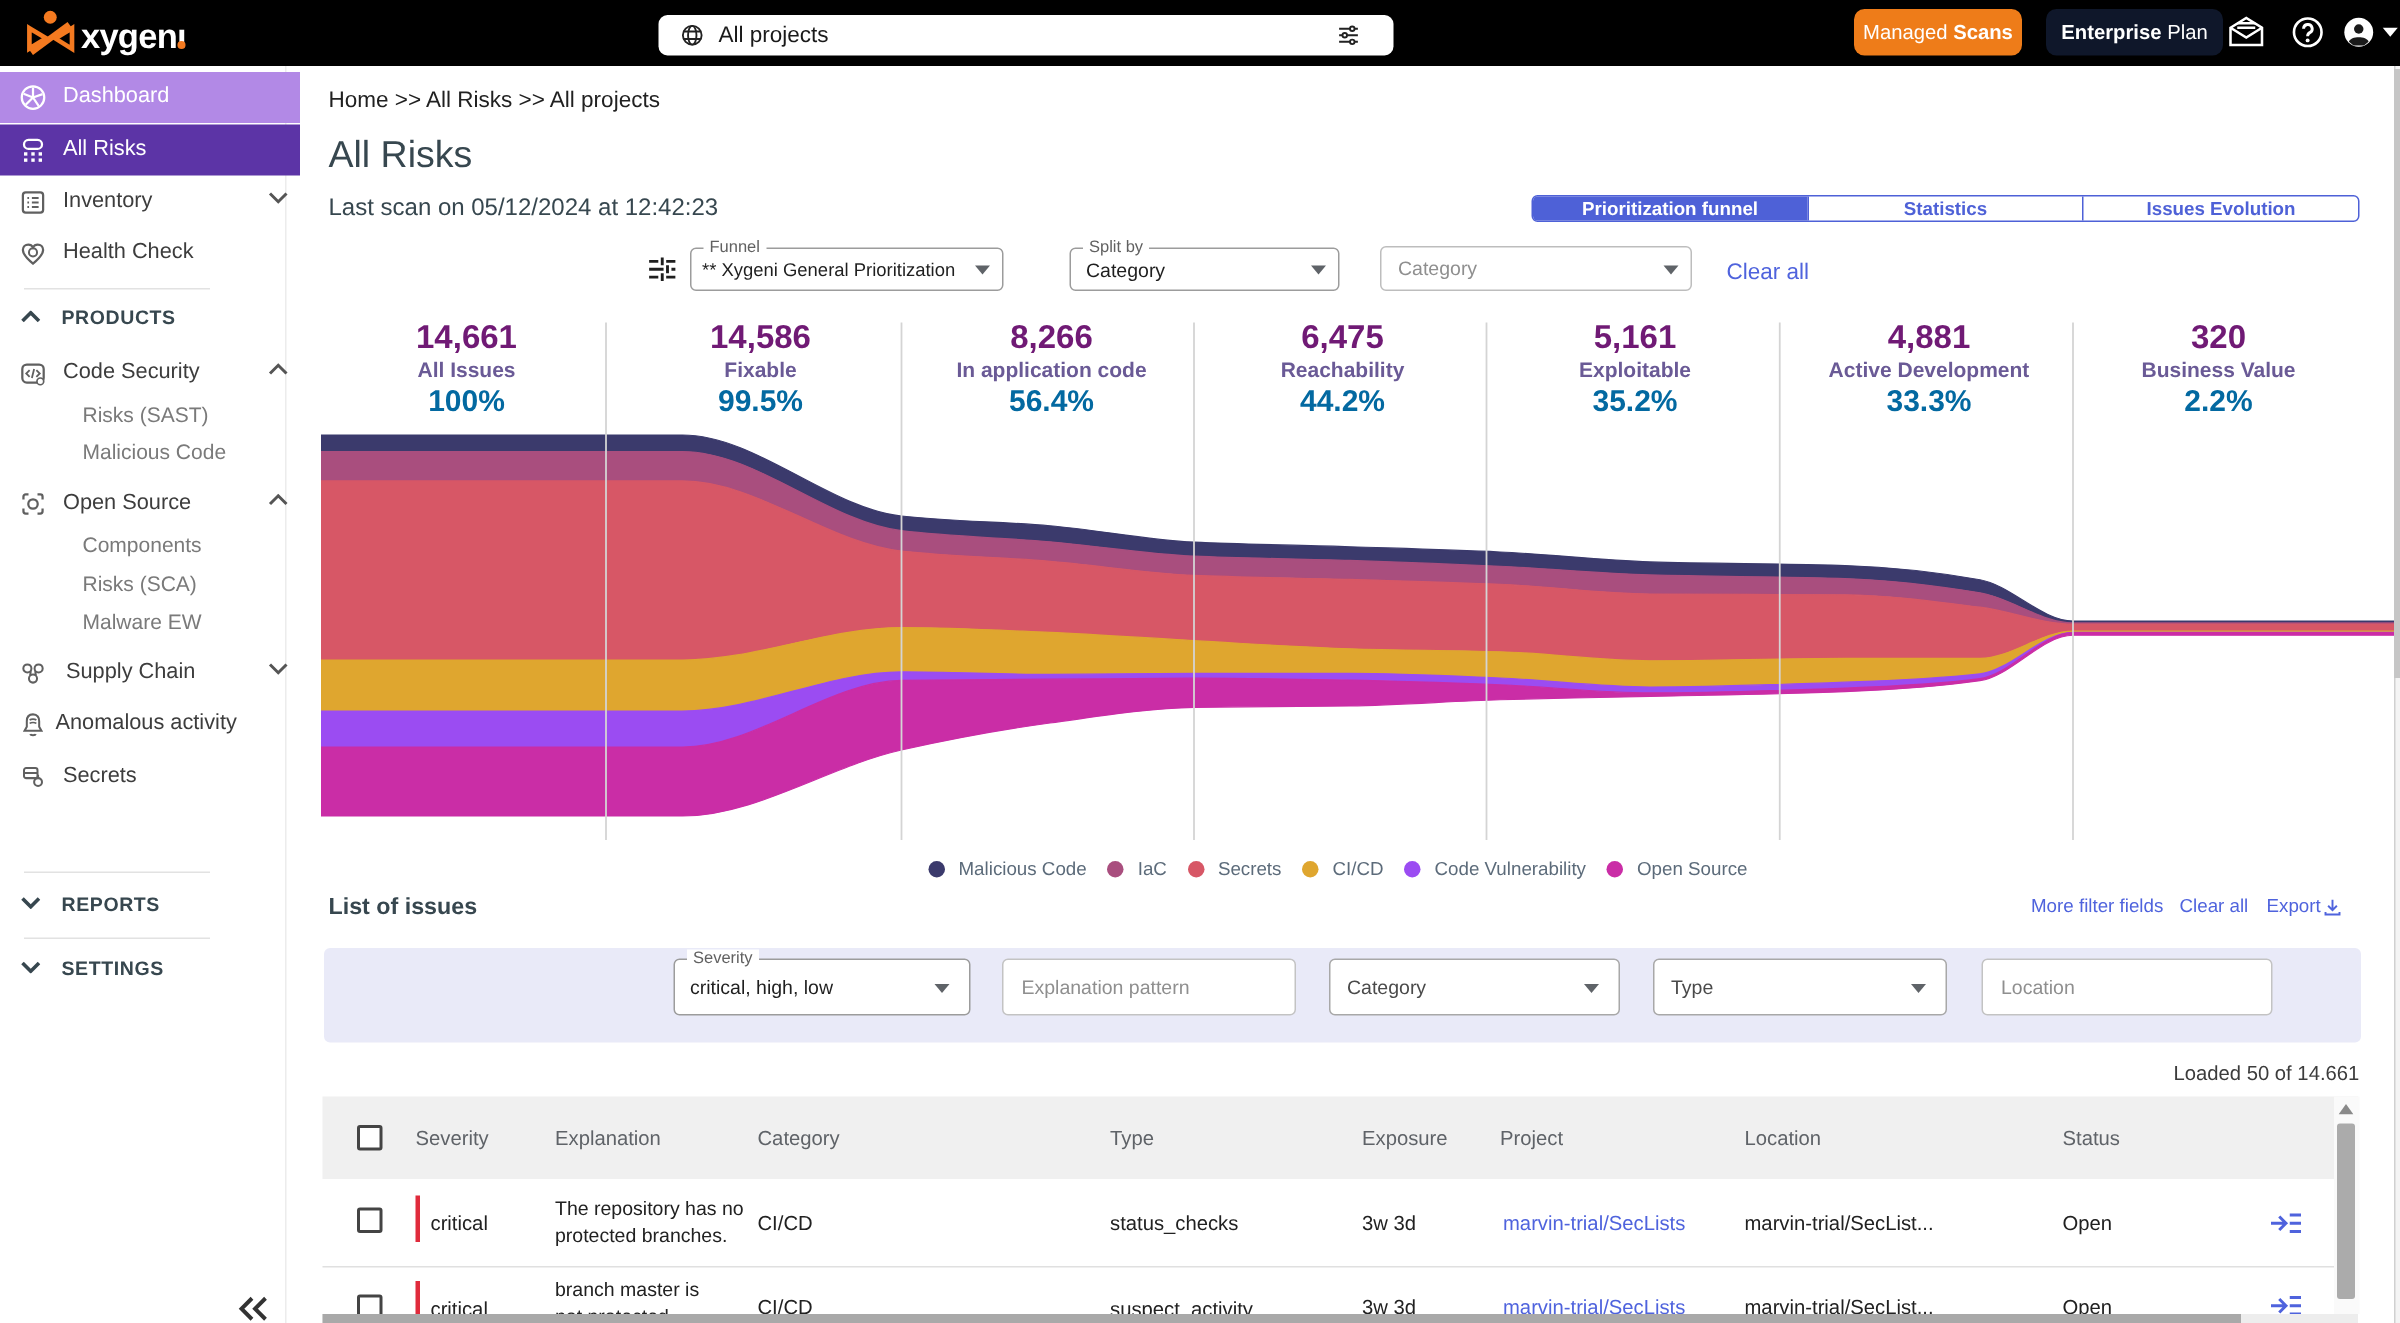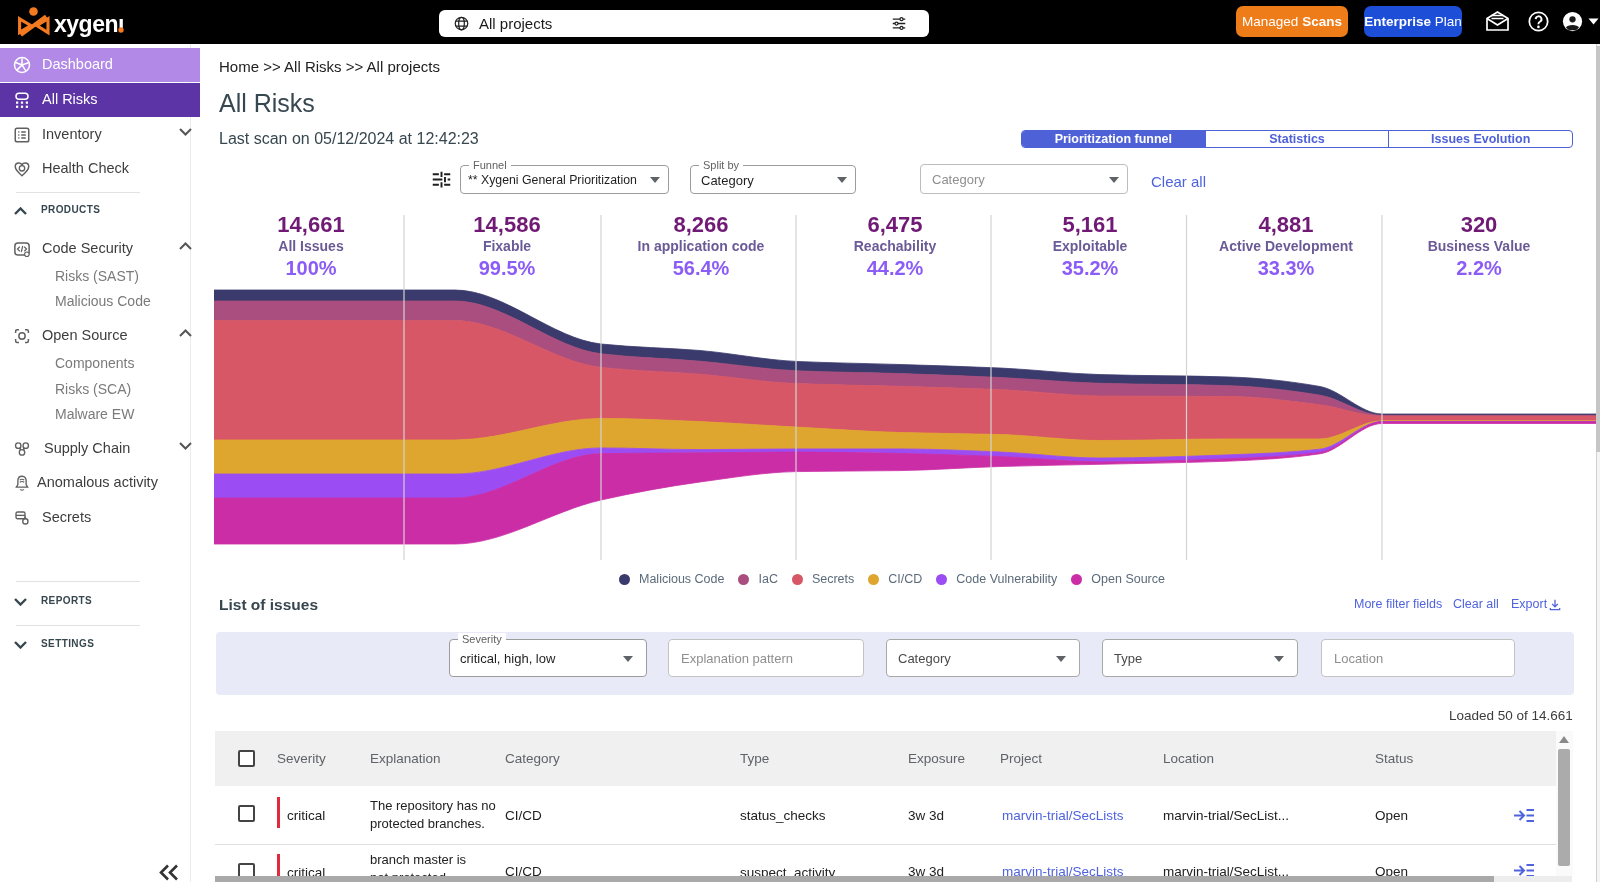--- a/index.html
+++ b/index.html
@@ -16,21 +16,21 @@
   font-size:13.5px; text-align:center; line-height:31px; }
 
 #sidebar { position:absolute; left:0; top:44px; width:191px; height:838px;
   background:#fff; border-right:1px solid #ececec; }
 .srow { position:absolute; left:0; width:200px; height:34px; }
 .srow .ic { position:absolute; left:13px; top:8px; width:18px; height:18px; }
 .srow .lb { position:absolute; left:42px; top:8px; font-size:14.5px; color:#3d3d3d; }
 .srow .chev { position:absolute; right:8px; top:10px; }
 .ssub { position:absolute; left:55px; font-size:14px; color:#7a7a7a; }
 .shead { position:absolute; left:0; width:191px; height:24px; }
-.shead .lb { position:absolute; left:41px; top:3px; font-size:10px; font-weight:bold; color:#37474f; letter-spacing:.4px; }
+.shead .lb { position:absolute; left:41px; top:3px; font-size:13px; font-weight:bold; color:#37474f; letter-spacing:.4px; }
 .sdiv { position:absolute; left:16px; width:124px; height:1px; background:#e2e2e2; }
 
 #crumb { position:absolute; left:219px; top:58px; font-size:15px; color:#212121; }
 #title { position:absolute; left:219px; top:89px; font-size:25px; color:#37474f; }
 #lastscan { position:absolute; left:219px; top:130px; font-size:16px; color:#37474f; }
 #tabs { position:absolute; left:1021px; top:130px; width:552px; height:18px;
   border:1px solid #4e61d7; border-radius:4px; display:flex; }
 #tabs .tab { flex:1; font-size:12.5px; font-weight:bold; color:#4e61d7; text-align:center;
   line-height:16px; }
 #tabs .tab.active { background:#4e61d7; color:#fff; border-radius:3px 0 0 3px; }
@@ -42,21 +42,21 @@
 .osel .val { position:absolute; left:7px; top:50%; transform:translateY(-50%);
   font-size:13px; color:#1f1f1f; white-space:nowrap; }
 .osel .val.ph { color:#8f8f8f; }
 .osel .car { position:absolute; right:8px; top:50%; margin-top:-2.5px;
   width:0; height:0; border-left:5.5px solid transparent; border-right:5.5px solid transparent;
   border-top:6px solid #5f6368; }
 
 .fstat { position:absolute; top:212px; width:190px; text-align:center; }
 .fstat .n { font-size:22px; font-weight:bold; color:#701a75; line-height:25px; }
 .fstat .l { font-size:14px; font-weight:bold; color:#6a5a96; line-height:19px; }
-.fstat .p { font-size:20px; font-weight:bold; color:#8b5cf6; line-height:25px; }
+.fstat .p { font-size:20px; font-weight:bold; color:#0369a1; line-height:25px; }
 
 #legend { position:absolute; left:214px; top:571px; width:1356px; height:16px;
   display:flex; justify-content:center; gap:14px; }
 #legend .li { display:flex; align-items:center; gap:9px; font-size:12.5px; color:#5c6b7a; }
 #legend .dot { width:11px; height:11px; border-radius:50%; }
 
 #loi { position:absolute; left:219px; top:596px; font-size:15.5px; font-weight:bold; color:#37474f; }
 .bluelink { color:#4f63dd; font-size:12.5px; }
 #filterbar { position:absolute; left:216px; top:632px; width:1358px; height:63px;
   background:#e9eaf8; border-radius:4px; }
@@ -89,21 +89,21 @@
       </svg>
       <div class="txt">All projects</div>
       <svg class="abs" style="left:452px;top:6px" width="16" height="15" viewBox="0 0 24 24">
         <path d="M2 5h20M2 12h20M2 19h20" stroke="#222" stroke-width="2.2"></path>
         <circle cx="16" cy="5" r="2.4" fill="#fff" stroke="#222" stroke-width="2"></circle>
         <circle cx="8" cy="12" r="2.4" fill="#fff" stroke="#222" stroke-width="2"></circle>
         <circle cx="16" cy="19" r="2.4" fill="#fff" stroke="#222" stroke-width="2"></circle>
       </svg>
     </div>
     <div class="topbtn" style="left:1236px;width:112px;background:#ee7c19">Managed <b>Scans</b></div>
-    <div class="topbtn" style="left:1364px;width:98px;background:#1d4ed8"><b>Enterprise</b> Plan</div>
+    <div class="topbtn" style="left:1364px;width:118px;background:#0f172a"><b>Enterprise</b> Plan</div>
     <svg class="abs" style="left:1485px;top:9px" width="25" height="24" viewBox="0 0 25 24">
       <path d="M2 9.5 L12.5 3 L23 9.5 L23 21 L2 21 Z" fill="none" stroke="#fff" stroke-width="1.7"></path>
       <path d="M2 9.5 L12.5 16 L23 9.5" fill="none" stroke="#fff" stroke-width="1.7"></path>
       <path d="M6.5 6.5h12M6.5 9.5h12" stroke="#fff" stroke-width="1.6"></path>
     </svg>
     <svg class="abs" style="left:1528px;top:11px" width="21" height="21" viewBox="0 0 24 24">
       <circle cx="12" cy="12" r="10.5" fill="none" stroke="#fff" stroke-width="2"></circle>
       <path d="M8.8 9.3 a3.3 3.3 0 1 1 4.8 3 c-1.3.65-1.7 1.3-1.7 2.7" fill="none" stroke="#fff" stroke-width="2.2"></path>
       <circle cx="11.9" cy="18.2" r="1.5" fill="#fff"></circle>
     </svg>
@@ -258,21 +258,21 @@
       <g stroke="#1f1f1f" stroke-width="2.2" fill="none">
         <path d="M2 6 H9 M15 6 H22 M2 12 H13 M19 12 H22 M2 18 H9 M15 18 H22"></path>
         <path d="M12 3 V9 M16 9 V15 M12 15 V21"></path>
       </g>
     </svg>
     <div class="osel" style="left:460px;top:165px;width:209px;height:29px">
       <div class="flab">Funnel</div>
       <div class="val" style="font-size:12.3px">** Xygeni General Prioritization</div>
       <div class="car"></div>
     </div>
-    <div class="osel" style="left:690px;top:165px;width:166px;height:29px">
+    <div class="osel" style="left:713px;top:165px;width:180px;height:29px">
       <div class="flab">Split by</div>
       <div class="val" style="left:10px">Category</div>
       <div class="car"></div>
     </div>
     <div class="osel" style="left:920px;top:164px;width:208px;height:30px;border-color:#bdbdbd">
       <div class="val ph" style="left:11px">Category</div>
       <div class="car"></div>
     </div>
     <div class="bluelink abs" style="left:1151px;top:173px;font-size:15px">Clear all</div>
   </div>

